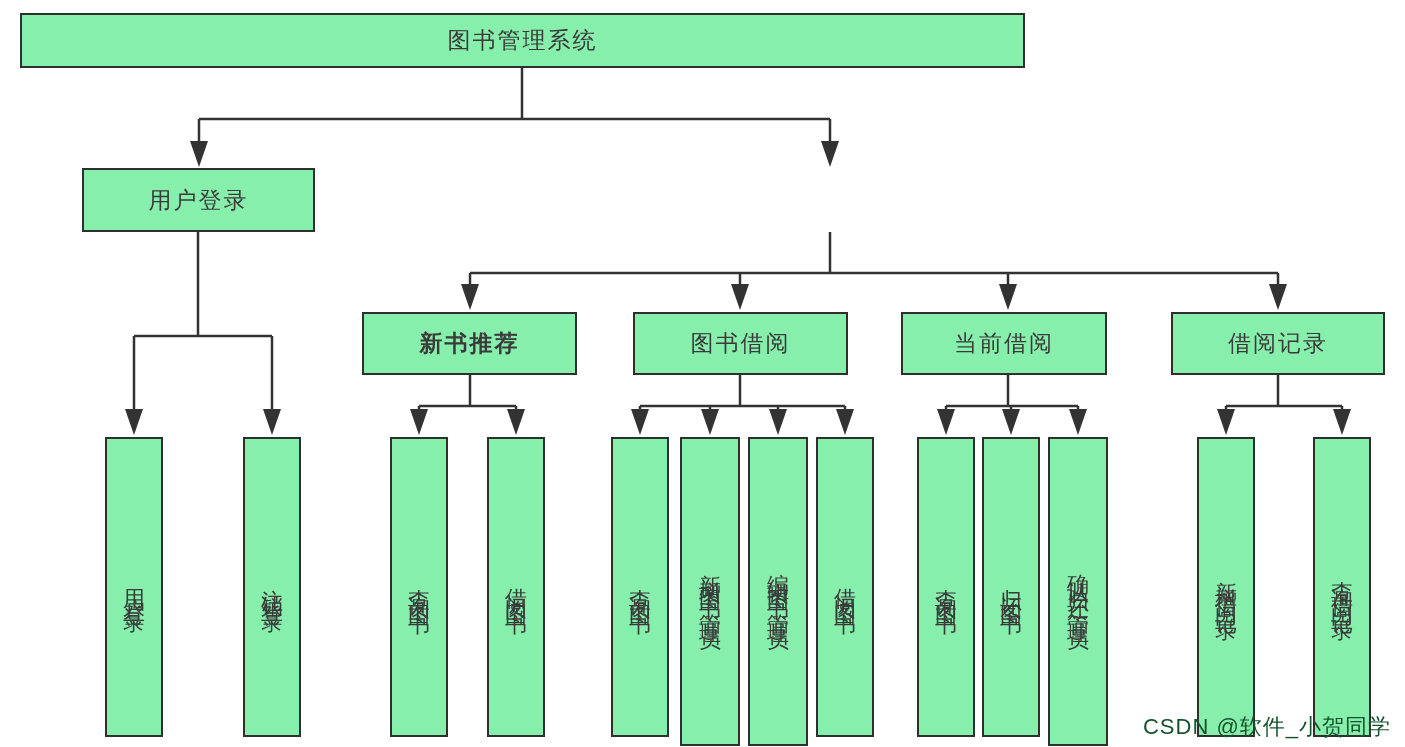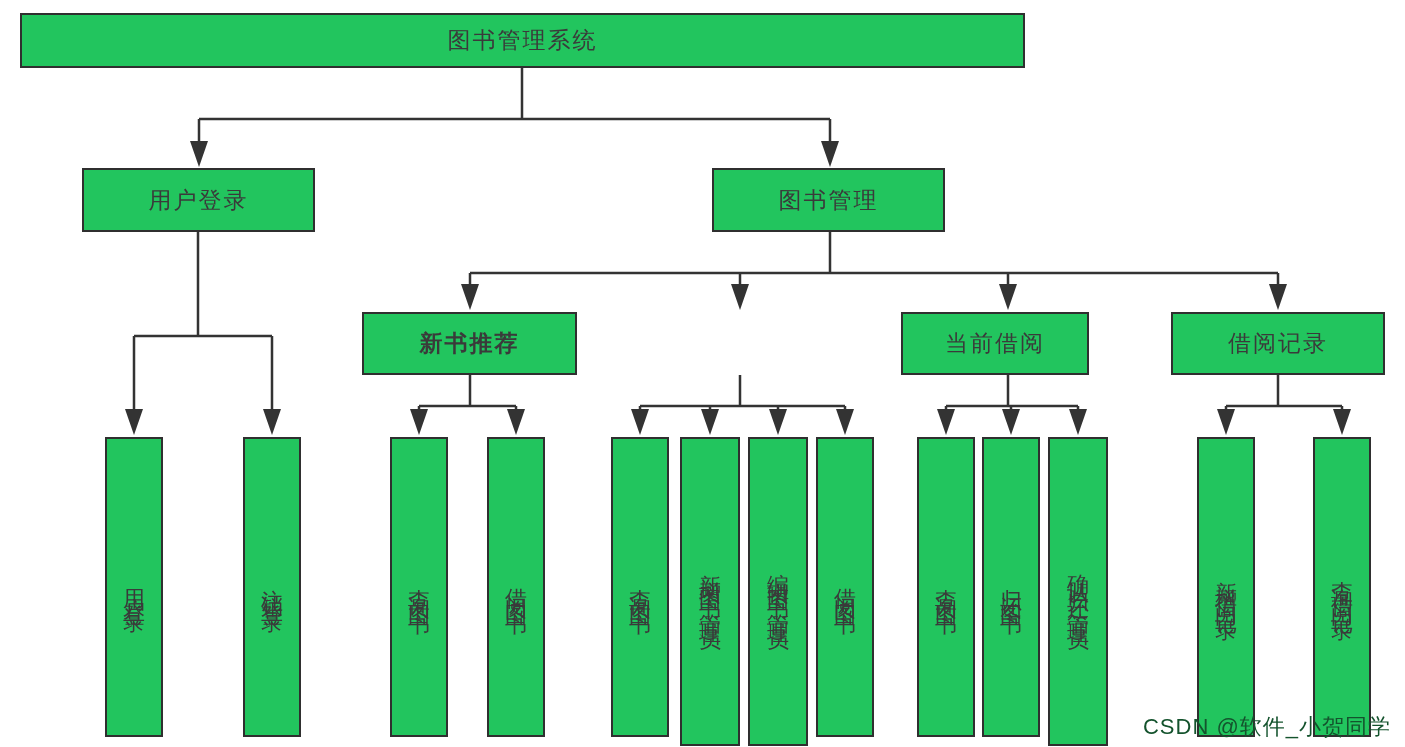--- a/index.html
+++ b/index.html
@@ -7,21 +7,21 @@
     position:relative;
     width:1405px;height:747px;
     background:#ffffff;
     font-family:"Liberation Sans","DejaVu Sans",sans-serif;
     overflow:hidden;
   }
   #connectors{position:absolute;left:0;top:0;z-index:0;}
   .node{
     position:absolute;
     box-sizing:border-box;
-    background:#22c55e;
+    background:#86efac;
     border:2.5px solid #2f2f2f;
     color:#3a3a3a;
     display:flex;align-items:center;justify-content:center;
     z-index:1;
   }
   .hbox{font-size:23px;letter-spacing:2px;}
   .vbox{font-size:22px;}
   .vbox .vtext{
     writing-mode:vertical-rl;
     text-orientation:mixed;
@@ -30,21 +30,21 @@
     white-space:nowrap;
   }
   
   #n-root   {left:20px;  top:13px;  width:1005px;height:55px;}
   
   #n-login  {left:82px;  top:168px; width:233px; height:64px;}
   #n-bookmg {left:712px; top:168px; width:233px; height:64px;}
   
   #n-newrec {left:362px; top:312px; width:215px; height:63px;font-weight:bold;}
   #n-borrow {left:633px; top:312px; width:215px; height:63px;}
-  #n-current{left:901px; top:312px; width:188px; height:63px;}
+  #n-current{left:901px; top:312px; width:206px; height:63px;}
   #n-record {left:1171px;top:312px; width:214px; height:63px;}
   
   .leaf{top:437px;width:58px;height:300px;}
   #lf-1 {left:105px;}
   #lf-2 {left:243px;}
   #lf-3 {left:390px;}
   #lf-4 {left:487px;}
   #lf-5 {left:611px;}
   #lf-6 {left:680px;width:60px;height:309px;}
   #lf-7 {left:748px;width:60px;height:309px;}
@@ -99,23 +99,23 @@
         <polygon points="1002,409 1020,409 1011,435"></polygon>
         <polygon points="1069,409 1087,409 1078,435"></polygon>
         <polygon points="1217,409 1235,409 1226,435"></polygon>
         <polygon points="1333,409 1351,409 1342,435"></polygon>
       </g>
   </svg>
 
   <div class="node hbox" id="n-root">图书管理系统</div>
 
   <div class="node hbox" id="n-login">用户登录</div>
-  <div class="node hbox" id="n-bookmg">图书管理</div>
 
   <div class="node hbox" id="n-newrec">新书推荐</div>
+  <div class="node hbox" id="n-borrow">图书借阅</div>
   <div class="node hbox" id="n-current">当前借阅</div>
   <div class="node hbox" id="n-record">借阅记录</div>
 
   <div class="node vbox leaf" id="lf-1">
     <span class="vtext">用户登录</span>
   </div>
   <div class="node vbox leaf" id="lf-2">
     <span class="vtext">注销登录</span>
   </div>
   <div class="node vbox leaf" id="lf-3">

